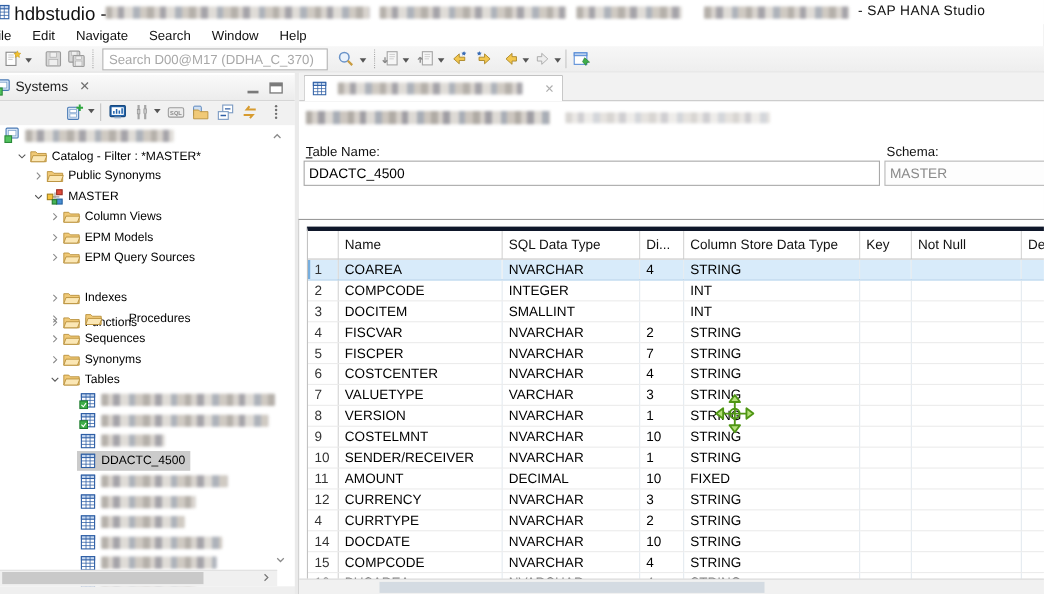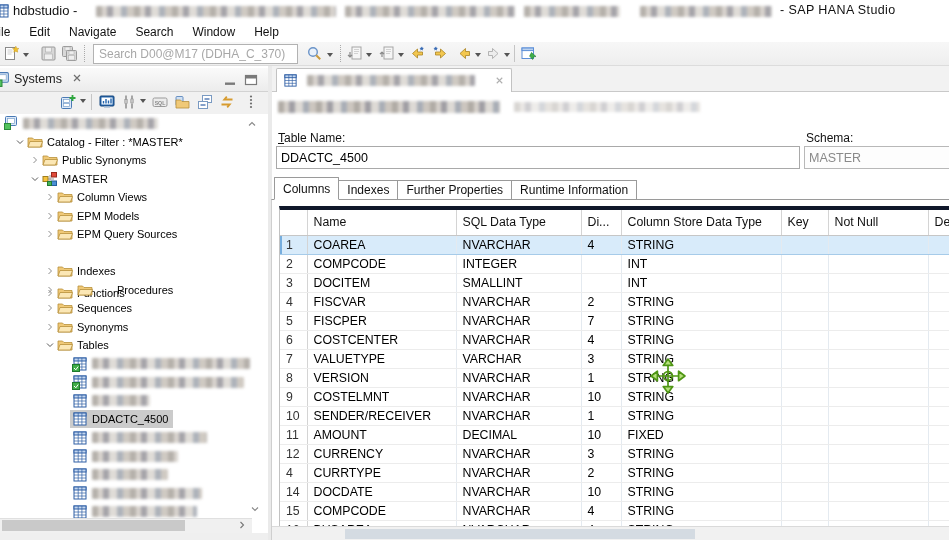--- a/index.html
+++ b/index.html
@@ -3,21 +3,21 @@
 <meta charset="utf-8">
 <style>
   * { margin:0; padding:0; box-sizing:border-box; }
   html,body { background:#888; }
   body { font-family:"Liberation Sans","DejaVu Sans",sans-serif; font-size:12px; color:#000; }
   .window { position:relative; width:949px; height:540px; background:#fff; overflow:hidden; margin:0 auto; }
 
   
   .titlebar { position:absolute; left:0; top:0; width:949px; height:22px; background:#fff; }
   .titlebar .appicon { position:absolute; left:-6px; top:3px; width:16px; height:16px; }
-  .t-prefix { position:absolute; left:13px; top:3px; font-size:13px; color:#111; }
+  .t-prefix { position:absolute; left:13px; top:3px; font-size:17px; color:#111; }
   .t-suffix { position:absolute; left:780px; top:3px; font-size:12.5px; color:#111; letter-spacing:.4px; }
 
   
   .redact { display:inline-block; height:11px; border-radius:1px; vertical-align:middle;
     background-image:repeating-linear-gradient(90deg,#a39d96 0 6px,#cfc9c2 6px 11px,#8f8d94 11px 17px,#d8d4ce 17px 25px,#9aa0aa 25px 31px,#c4bdb4 31px 38px);
     filter:blur(1.6px); opacity:.8; }
   .redact.lt { opacity:.42; }
 
   
   .menubar { position:absolute; left:0; top:22px; width:949px; height:20px; background:#fff; display:flex; gap:13px; margin-left:-12px; align-items:center; }
@@ -601,21 +601,20 @@
     </div>
   </div>
   <span class="redact doc-head-bold" style="opacity:.85"></span>
   <span class="redact lt doc-head-lt"></span>
 
   <label class="fld-label u-first" style="left:278px;top:131px">Table Name:</label>
   <input class="fld-input" style="left: 276px; top: 146px; width: 524px;" value="DDACTC_4500">
   <label class="fld-label" style="left:806px;top:131px">Schema:</label>
   <input class="fld-input ro" style="left: 804px; top: 146px; width: 150px;" readonly="" value="MASTER">
 
-  <div class="doc-tabs" id="doc-tabs"><span class="dtab active">Columns</span><span class="dtab">Indexes</span><span class="dtab">Further Properties</span><span class="dtab">Runtime Information</span></div>
   <div class="pane"></div>
 
   <div class="grid-wrap">
     <table class="grid" id="grid">
         <colgroup>
           <col style="width: 27px;">
           <col style="width: 149px;">
           <col style="width: 125px;">
           <col style="width: 40px;">
           <col style="width: 160px;">

